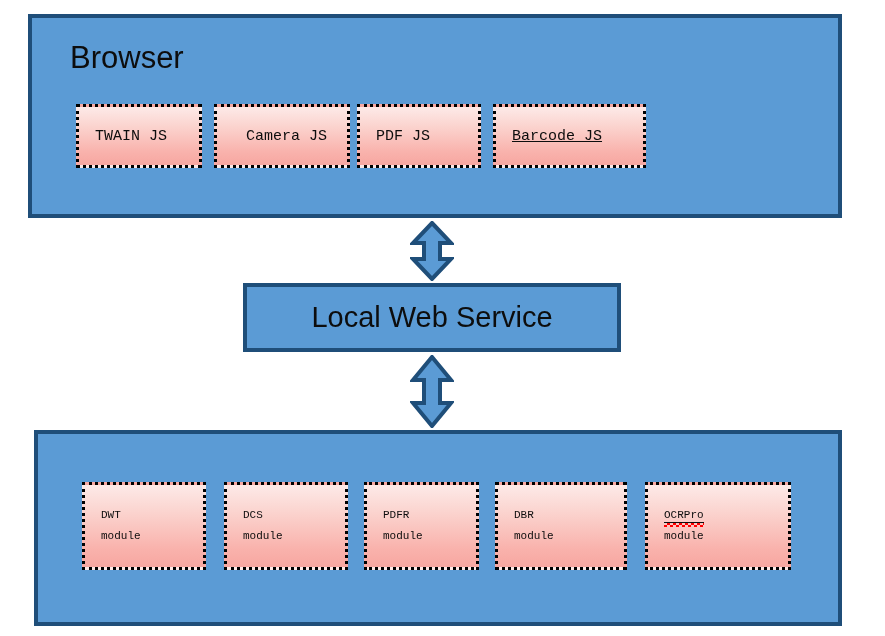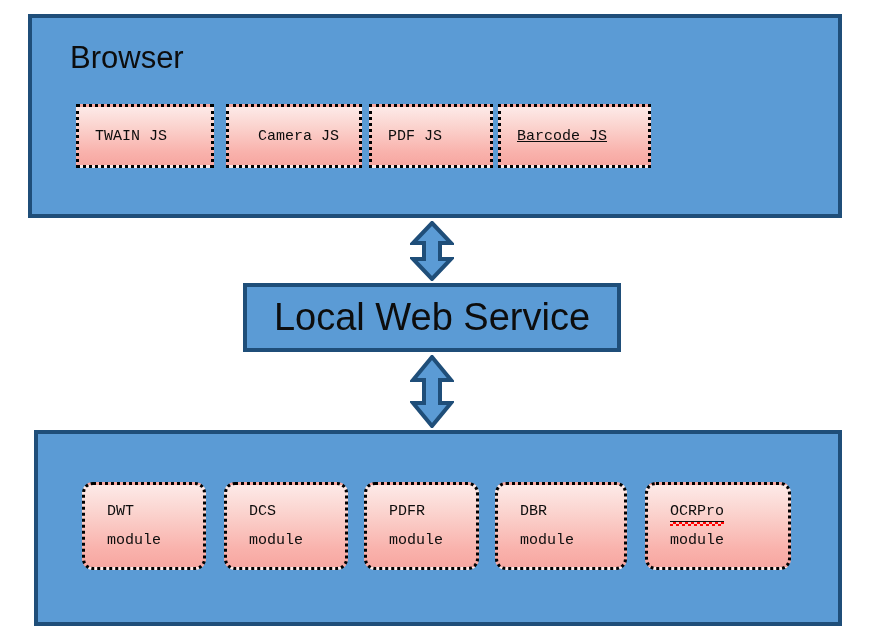--- a/index.html
+++ b/index.html
@@ -76,24 +76,23 @@
     height: 64px;
     justify-content: center;
     align-items: flex-start;
     font-size: 15px;
     padding-left: 16px;
   }
   .chip.mod-chip {
     height: 88px;
     justify-content: center;
     align-items: flex-start;
-    font-size: 15px;
-    padding-left: 22px;
+    font-size: 11px;
+    padding-left: 16px;
     line-height: 1.95;
-    border-radius: 11px;
   }
   .chip-line { white-space: nowrap; display: block; }
 
   
   .misspelled {
     position: relative;
     border-bottom: 1px solid #0d0d0d;
     padding-bottom: 1px;
   }
   .misspelled::after {
@@ -118,21 +117,21 @@
     width: 378px;
     height: 69px;
     background: #5B9BD5;
     border: 4px solid #1F4E79;
     box-sizing: border-box;
     display: flex;
     align-items: center;
     justify-content: center;
   }
   #service-box .service-label {
-    font-size: 38px;
+    font-size: 29px;
     color: #0d0d0d;
     white-space: nowrap;
     font-family: "Liberation Sans", sans-serif;
   }
 
   
   .arrow {
     position: absolute;
     width: 44px;
   }
@@ -148,27 +147,27 @@
   }
   .arrow svg { display: block; width: 100%; height: 100%; }
 </style>
 </head>
 <body>
 
 <div class="layer-box" id="browser-layer">
   <div class="layer-title">Browser</div>
 
   <div class="chip-row" id="browser-chips">
-    <div class="chip js-chip" style="width:138px;margin-right:12px;">
+    <div class="chip js-chip" style="width:126px;margin-right:12px;">
       <span class="chip-line">TWAIN JS</span>
     </div>
     <div class="chip js-chip" style="width:136px;margin-right:7px;padding-left:29px;">
       <span class="chip-line">Camera JS</span>
     </div>
-    <div class="chip js-chip" style="width:124px;margin-right:5px;">
+    <div class="chip js-chip" style="width:124px;margin-right:12px;">
       <span class="chip-line">PDF JS</span>
     </div>
     <div class="chip js-chip" style="width:153px;margin-right:22px;text-decoration:underline;">
       <span class="chip-line">Barcode JS</span>
     </div>
   </div>
 </div>
 
 <div class="arrow" id="arrow-top">
   <svg viewBox="0 0 44 60" preserveAspectRatio="none" aria-hidden="true">

